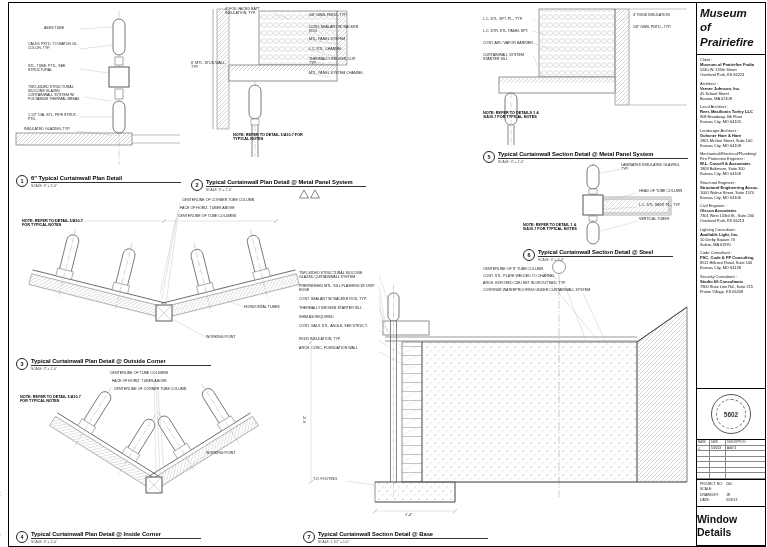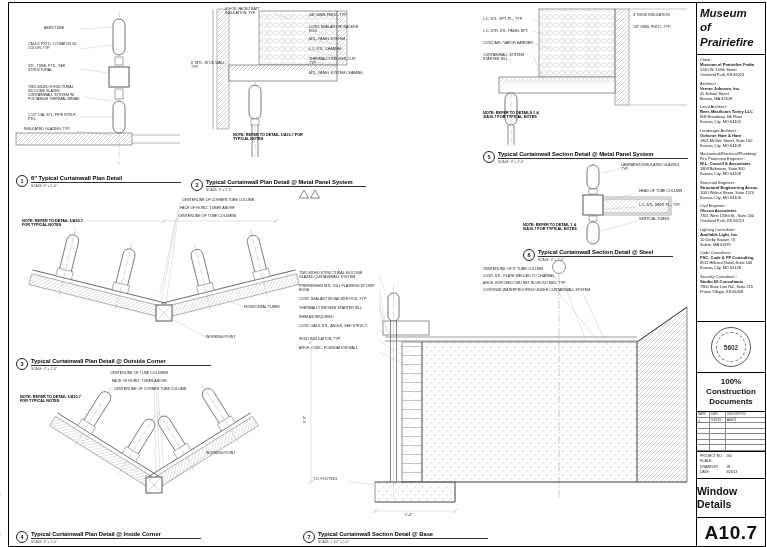--- a/index.html
+++ b/index.html
@@ -422,23 +422,20 @@
             <div class="cname">Studio 66  Consultants</div>
             <div class="caddr">7900 State Line Rd., Suite 215
 Prairie Village, KS 66208</div>
           </div>
         </div>
       <div class="tb-seal">
         <div class="seal-circle">
           <div class="seal-inner">5602</div>
         </div>
       </div>
-      <div class="tb-phase">100%
-Construction
-Documents</div>
       <div class="tb-rev">
         <div class="revrow revhead">
           <div>MARK</div>
           <div>DATE</div>
           <div>DESCRIPTION</div>
         </div>
         <div class="revrow">
           <div>△</div>
           <div>5/16/13</div>
           <div>Add #1</div>
@@ -482,17 +479,16 @@
           <div>DRAWN BY:</div>
           <div>JR</div>
         </div>
         <div class="inforow">
           <div>DATE:</div>
           <div>3/26/13</div>
         </div>
       </div>
       <div class="tb-stitle">Window
 Details</div>
-      <div class="tb-snum">A10.7</div>
     </aside>
 
   </div>
 </div>
 
 </body></html>

